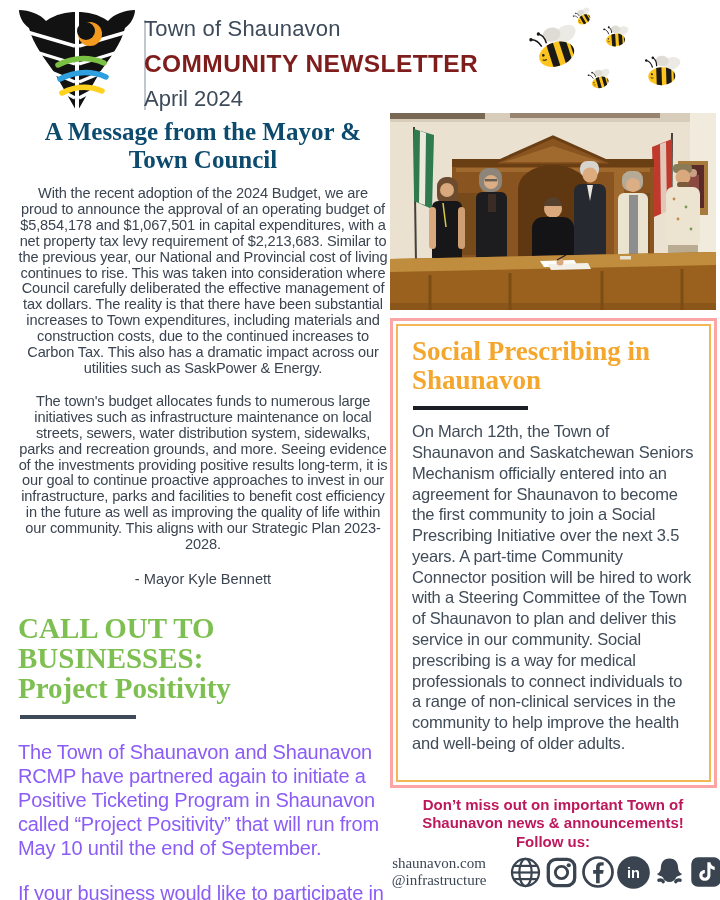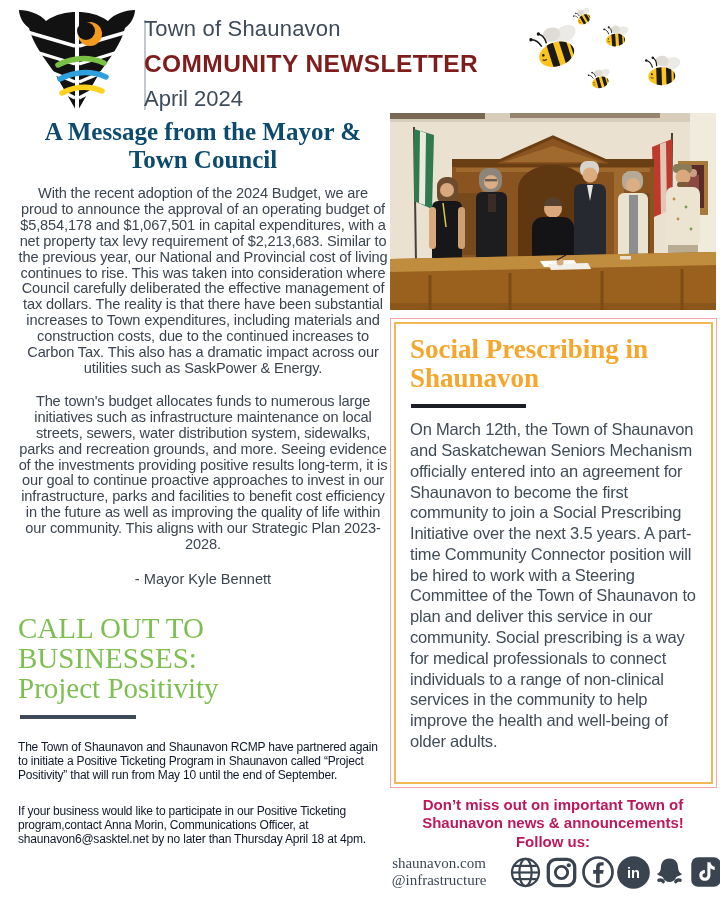--- a/index.html
+++ b/index.html
@@ -16,31 +16,31 @@
   .bee { position:absolute; }
 
   
   .left-col { position:absolute; left:18px; top:118px; width:370px; }
   .h-blue { font-family:"Liberation Serif", serif; font-weight:700; font-size:25px; line-height:1.1;
             color:#0c4a6e; text-align:center; }
   .mayor-p { margin-top:13px; font-size:14.6px; line-height:1.09; text-align:center; color:#3b4450;
              letter-spacing:-.15px; }
   .mayor-p + .mayor-p { margin-top:17px; }
   .signature { margin-top:18px; font-size:14.6px; text-align:center; color:#3b4450; }
-  .h-green { margin-top:27px; font-family:"Liberation Serif", serif; font-weight:400; font-size:29px;
+  .h-green { margin-top:27px; font-family:"Liberation Serif", serif; font-weight:700; font-size:29px;
              line-height:1.03; color:#7dbf50; }
   .h-green .ln { display:block; }
   .bar-dark { width:116px; height:4px; background:#3e4a59; margin:11px 0 0 2px; }
-  .callout-p { margin-top:21px; font-size:12px; line-height:1.2; color:#0f172a; letter-spacing:-.2px; }
+  .callout-p { margin-top:21px; font-size:20px; line-height:1.2; color:#8b5cf6; letter-spacing:-.2px; }
 
   
   .photo { position:absolute; left:390px; top:113px; width:326px; height:197px; }
   .photo svg { display:block; width:100%; height:100%; }
 
-  .sp-box { position:absolute; left:390px; top:318px; width:327px; height:470px; border:1px solid #fca5a5; }
+  .sp-box { position:absolute; left:390px; top:318px; width:327px; height:470px; border:3px solid #fca5a5; }
   .sp-inner { border:2px solid #f2b855; margin:3px; height:calc(100% - 6px); padding:11px 14px 0 14px; }
   .h-orange { font-family:"Liberation Serif", serif; font-weight:700; font-size:27px; line-height:1.06;
               color:#f5a62c; }
   .bar-black { width:115px; height:4px; background:#1b1e24; margin:12px 0 11px 1px; }
   .sp-body { font-size:16.5px; line-height:1.26; color:#414c59; letter-spacing:-.2px; }
 
   .follow-block { position:absolute; left:386px; top:796px; width:334px; text-align:center;
                   font-weight:bold; color:#be185d; font-size:15px; line-height:1.2; }
   .follow-cta { margin-top:1px; }
 

